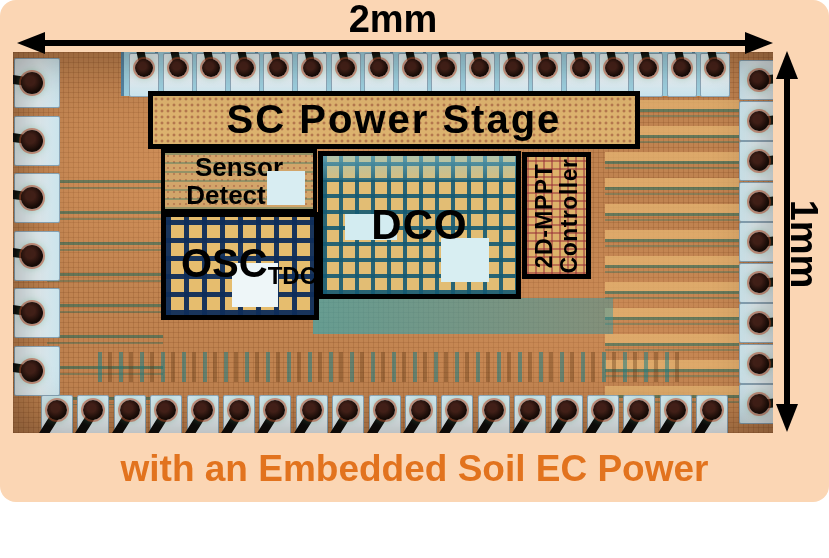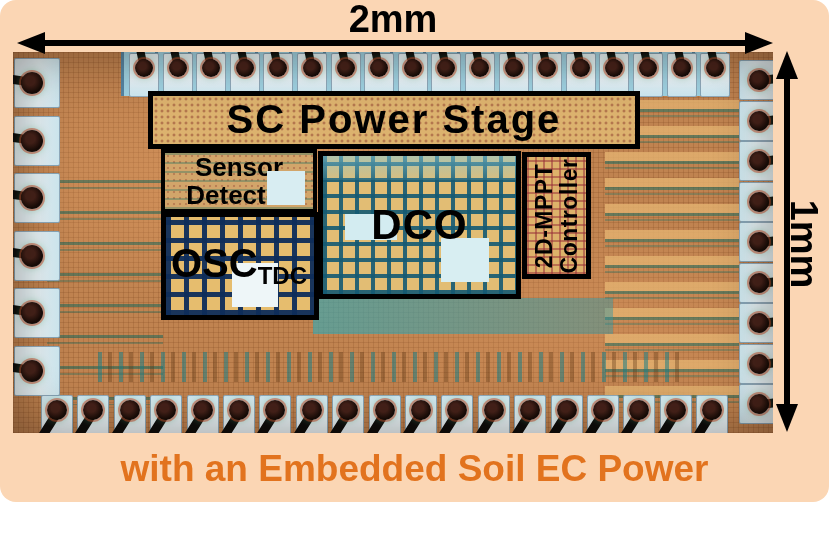--- a/index.html
+++ b/index.html
@@ -74,21 +74,21 @@
   .vd{left:148px;top:97px;width:156px;height:64px;border-width:4px;background-color:#d2a56a;
       background-image:
         repeating-linear-gradient(0deg, rgba(30,110,95,.35) 0 2px, transparent 2px 9px),
         radial-gradient(rgba(140,60,45,.35) 1px, transparent 1.6px);background-size:auto,6px 6px;}
   .vd .lbl{font-size:26px;line-height:28px;text-align:center;font-weight:bold;}
   .vd-patch{position:absolute;right:8px;top:18px;width:38px;height:34px;background:#d8edf2;}
   .osc{left:148px;top:160px;width:158px;height:108px;background-color:#e6bd6e;
       background-image:
         repeating-linear-gradient(0deg, rgba(14,45,90,.95) 0 5px, transparent 5px 18px),
         repeating-linear-gradient(90deg, rgba(14,45,90,.95) 0 5px, transparent 5px 18px);}
-  .osc .lbl{position:absolute;left:5px;top:26px;font-size:40px;font-weight:bold;line-height:40px;}
+  .osc .lbl{position:absolute;left:15px;top:26px;font-size:40px;font-weight:bold;line-height:40px;}
   .osc .sub{font-size:24px;vertical-align:-7px;}
   .osc-patch{position:absolute;left:66px;bottom:8px;width:46px;height:44px;background:#eef6f8;}
   .dco{left:305px;top:99px;width:203px;height:148px;background-color:#e2bd74;
       background-image:
         repeating-linear-gradient(0deg, rgba(20,90,115,.9) 0 4px, transparent 4px 16px),
         repeating-linear-gradient(90deg, rgba(20,90,115,.9) 0 4px, transparent 4px 16px);}
   .dco .lbl{position:absolute;left:0;right:0;top:50%;transform:translateY(-50%);
       text-align:center;font-size:42px;font-weight:bold;letter-spacing:1px;}
   .dco-top{position:absolute;left:0;top:0;right:0;height:24px;
       background:linear-gradient(rgba(135,200,215,.55), rgba(135,200,215,.12));}

